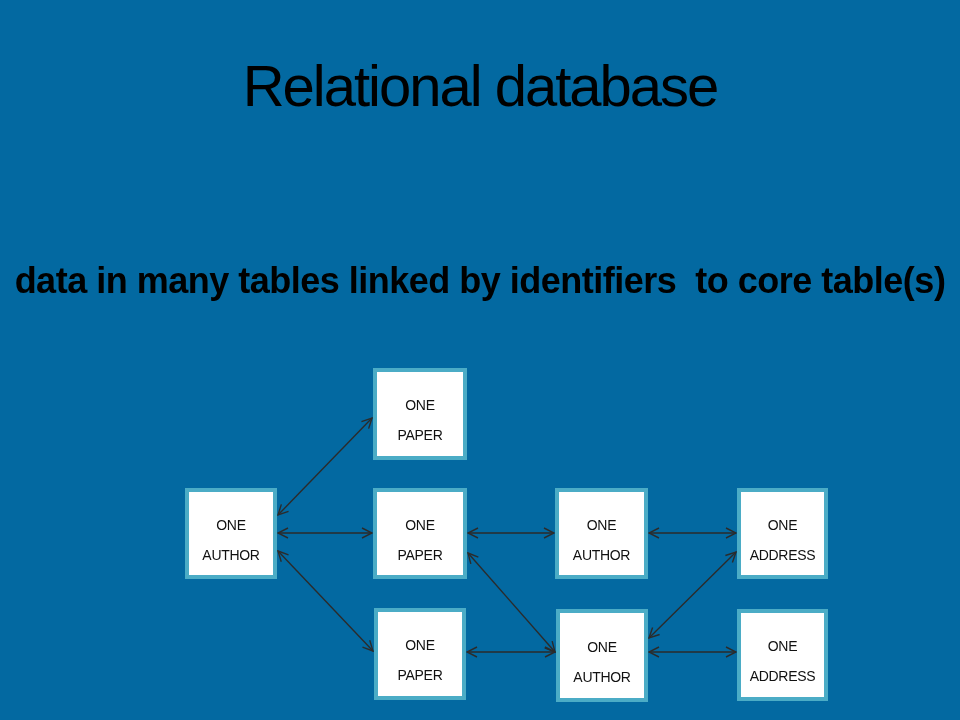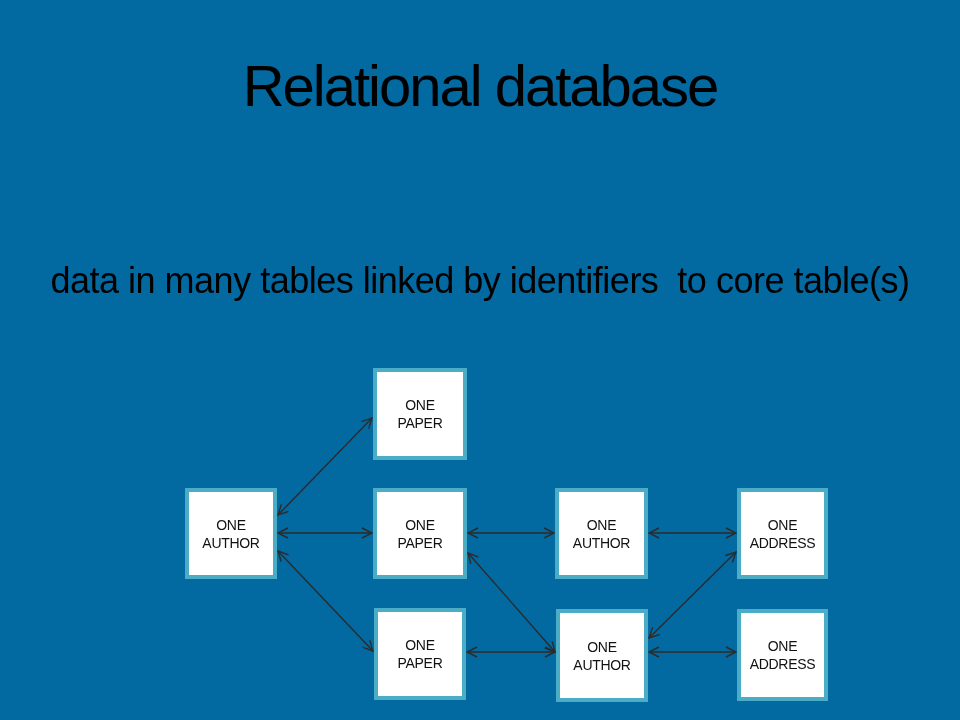--- a/index.html
+++ b/index.html
@@ -28,21 +28,21 @@
     color: #000000;
     white-space: pre;
   }
   #slide-subtitle {
     position: absolute;
     top: 260px;
     left: 0;
     width: 960px;
     text-align: center;
     font-size: 36px;
-    font-weight: 400;
+    font-weight: 700;
     letter-spacing: -0.5px;
     color: #000000;
     white-space: pre;
   }
   #diagram {
     position: absolute;
     left: 0;
     top: 0;
     width: 960px;
     height: 720px;
@@ -62,20 +62,21 @@
     align-items: center;
     justify-content: center;
     text-align: center;
     font-size: 14px;
     line-height: 18px;
     letter-spacing: -0.3px;
     color: #111111;
   }
   .diagram-box span {
     display: block;
+    margin-top: 12px;
   }
 </style>
 </head>
 <body>
 
 <div id="slide">
   <div id="slide-title">Relational database</div>
   <div id="slide-subtitle">data in many tables linked by identifiers  to core table(s)</div>
   <div id="diagram">
     <svg id="arrow-layer" width="960" height="720">

